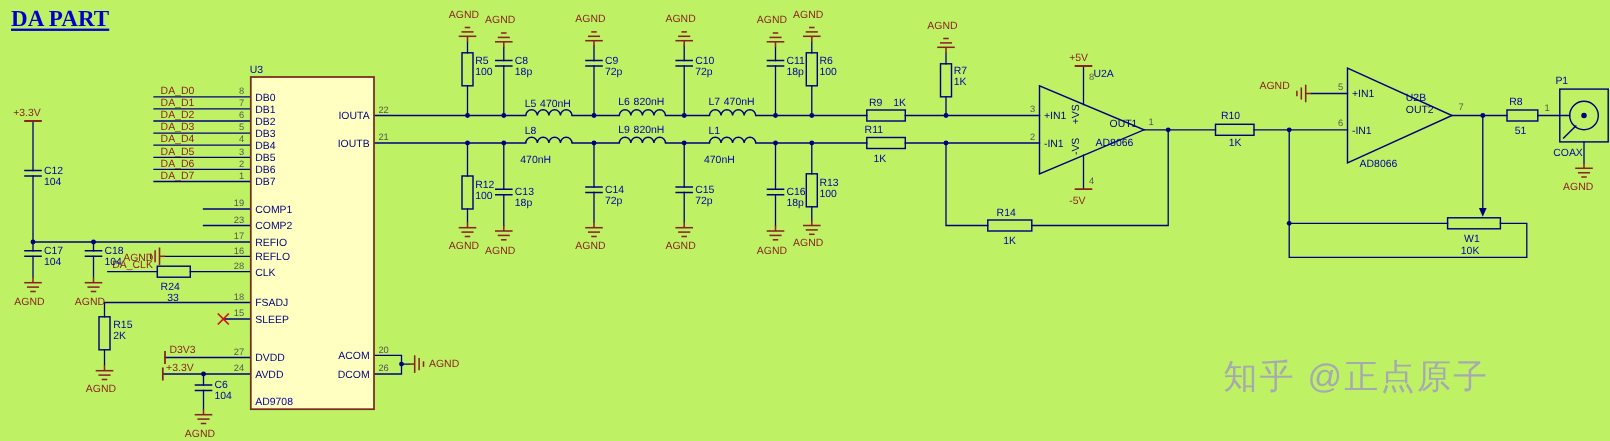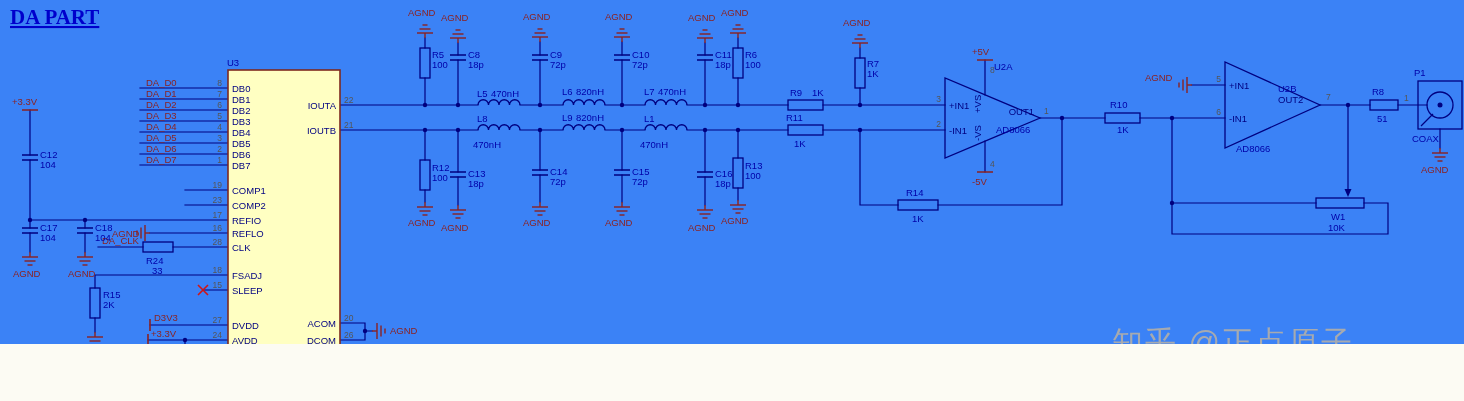--- a/index.html
+++ b/index.html
@@ -1,17 +1,17 @@
 <!DOCTYPE html>
 <html><head>
 <meta charset="utf-8">
 <style>
   html,body{margin:0;padding:0;}
   body{background:#FCFBF3;}
-  .sheet{position:relative;width:1464px;height:344px;background:#3b82f6;overflow:hidden;}
+  .sheet{position:relative;width:1464px;height:401px;background:#bef264;overflow:hidden;}
   svg{display:block;}
   svg text{font-family:"Liberation Sans",sans-serif;}
   .w{stroke:#000080;stroke-width:1.2;fill:none;stroke-linecap:square;}
   .cbody{stroke:#000080;stroke-width:1.3;fill:none;}
   .icbody{fill:#FFFFC2;stroke:#7E2A1E;stroke-width:1.6;}
   .gnd{stroke:#8B2222;stroke-width:1.4;fill:none;}
   .pwr{stroke:#8B2222;stroke-width:1.6;fill:none;}
   .dot{fill:#000080;stroke:none;}
   .net{fill:#8B2222;font-size:9.5px;}
   .rf{fill:#0000A8;font-size:9.5px;}

